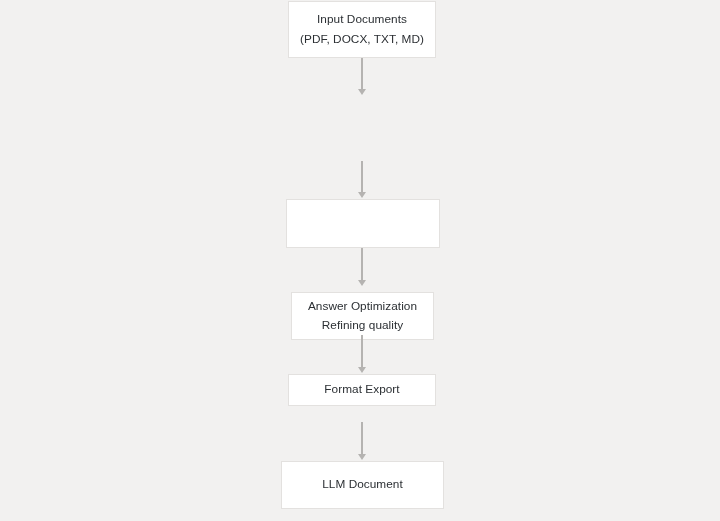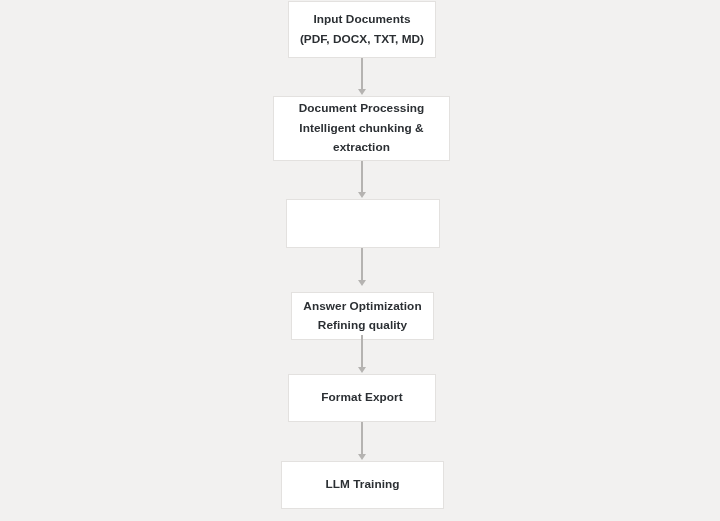--- a/index.html
+++ b/index.html
@@ -33,21 +33,20 @@
     color: #2b2f33;
     font-size: 11.8px;
     line-height: 19.5px;
     letter-spacing: 0.05px;
     white-space: pre-line;
     padding: 0 8px;
   }
 
   .node .line {
     display: block;
-    font-weight: bold;
   }
 
   .edge {
     position: absolute;
     width: 2px;
     background: #b5b3b1;
   }
 
   .arrowhead {
     position: absolute;
@@ -64,47 +63,42 @@
 <div id="flowchart">
 
   <div class="node" style="left:288px; top:1px; width:148px; height:57px;">
     <span class="line">Input Documents</span>
     <span class="line">(PDF, DOCX, TXT, MD)</span>
   </div>
 
   <div class="edge" style="left:361px; top:58px; height:31px;"></div>
   <div class="arrowhead" style="left:357.5px; top:89px;"></div>
 
-  <div class="node" style="left:273px; top:96px; width:177px; height:65px;">
-    <span class="line">Document Processing</span>
-    <span class="line">Intelligent chunking &amp;</span>
-    <span class="line">extraction</span>
-  </div>
 
   <div class="edge" style="left:361px; top:161px; height:31px;"></div>
   <div class="arrowhead" style="left:357.5px; top:192px;"></div>
 
   <div class="node" style="left:286px; top:199px; width:154px; height:49px;">
   </div>
 
   <div class="edge" style="left:361px; top:248px; height:32px;"></div>
   <div class="arrowhead" style="left:357.5px; top:280px;"></div>
 
   <div class="node" style="left:291px; top:292px; width:143px; height:48px;">
     <span class="line">Answer Optimization</span>
     <span class="line">Refining quality</span>
   </div>
 
   <div class="edge" style="left:361px; top:335px; height:32px;"></div>
   <div class="arrowhead" style="left:357.5px; top:367px;"></div>
 
-  <div class="node" style="left:288px; top:374px; width:148px; height:48px;">
+  <div class="node" style="left:288px; top:374px; width:148px; height:32px;">
     <span class="line">Format Export</span>
   </div>
 
   <div class="edge" style="left:361px; top:422px; height:32px;"></div>
   <div class="arrowhead" style="left:357.5px; top:454px;"></div>
 
   <div class="node" style="left:281px; top:461px; width:163px; height:48px;">
-    <span class="line">LLM Training</span>
+    <span class="line">LLM Document</span>
   </div>
 
 </div>
 
 </body></html>

